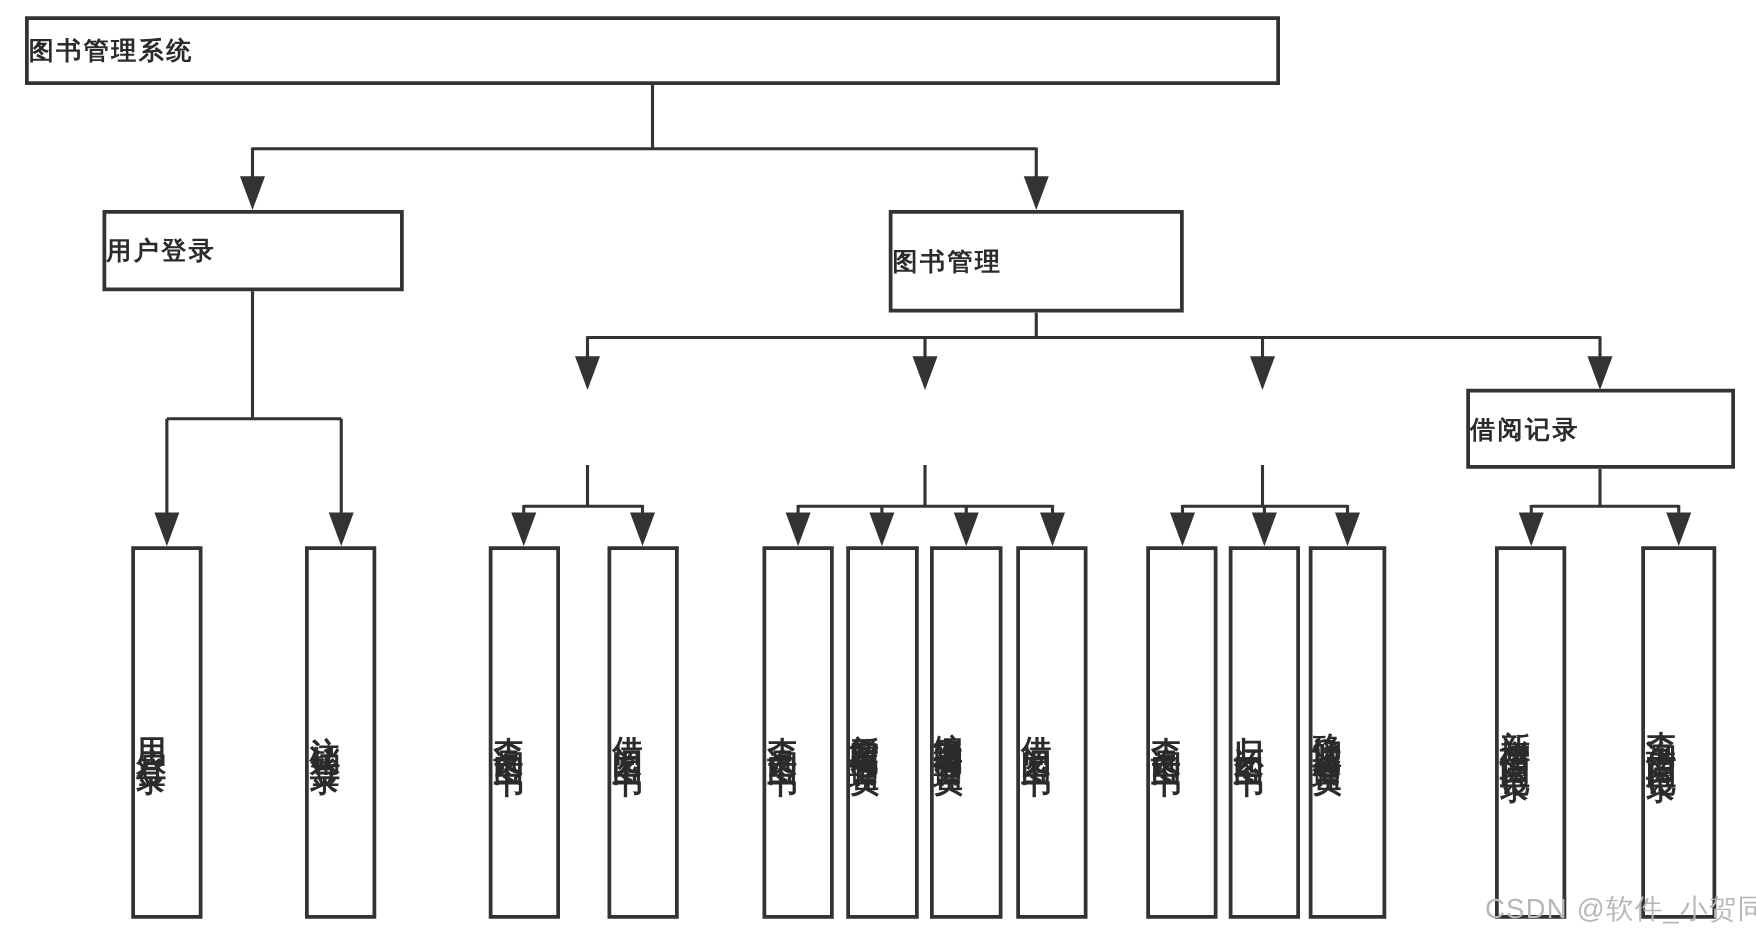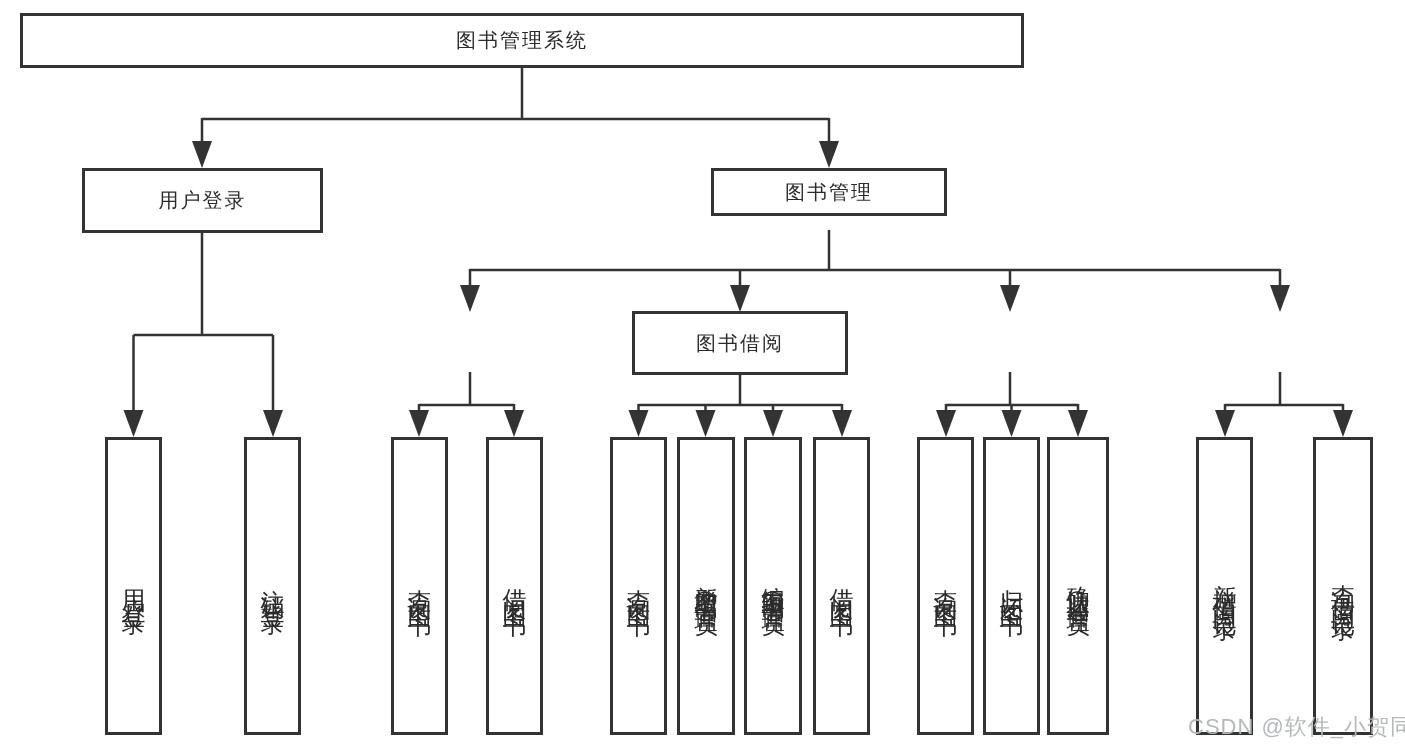--- a/index.html
+++ b/index.html
@@ -8,22 +8,23 @@
     --text:#2b2b2b; --wm:#b5b8ba; --bg:#ffffff;
   }
   html,body{margin:0;padding:0;background:var(--bg);}
   .stage{
     position:relative;width:1405px;height:747px;background:var(--bg);
     font-family:"Liberation Sans","DejaVu Sans",sans-serif;overflow:hidden;
   }
   svg.wires{position:absolute;left:0;top:0;z-index:0;}
   .node{
     position:absolute;box-sizing:border-box;border:3px solid var(--border);
-    background:var(--boxfill);display:flex;align-items:center;justify-content:center;
+    background:var(--boxfill);display:flex;align-items:center;justify-content:flex-start;
     z-index:2;
+    font-weight:bold;
   }
   .hlabel{font-size:20px;letter-spacing:2px;color:var(--text);white-space:nowrap;}
   .vlabel{
     writing-mode:vertical-rl;text-orientation:mixed;
     font-size:24px;letter-spacing:8px;line-height:1;color:var(--text);
   }
   .vlabel.med{letter-spacing:7px;font-size:24px;}
   .vlabel.tight{letter-spacing:4px;font-size:23px;}
   .watermark{
     position:absolute;left:1188px;top:712px;z-index:9;
@@ -91,26 +92,26 @@
       <polygon points="1333,410 1353,410 1343,437" fill="#333333"></polygon>
     </svg>
 
   <div class="node" style="left:20px;top:13px;width:1004px;height:55px">
     <span class="hlabel">图书管理系统</span>
   </div>
 
   <div class="node" style="left:82px;top:168px;width:241px;height:65px">
     <span class="hlabel">用户登录</span>
   </div>
-  <div class="node" style="left:711px;top:168px;width:236px;height:48px">
+  <div class="node" style="left:711px;top:168px;width:236px;height:82px">
     <span class="hlabel">图书管理</span>
   </div>
 
-  <div class="node" style="left:632px;top:311px;width:216px;height:64px">
-    <span class="hlabel">图书借阅</span>
+  <div class="node" style="left:1173px;top:311px;width:215px;height:64px">
+    <span class="hlabel">借阅记录</span>
   </div>
 
   <div class="node leaf" style="left:105px;top:437px;width:57px;height:298px">
     <span class="vlabel">用户登录</span>
   </div>
   <div class="node leaf" style="left:244px;top:437px;width:57px;height:298px">
     <span class="vlabel">注销登录</span>
   </div>
 
   <div class="node leaf" style="left:391px;top:437px;width:57px;height:298px">

